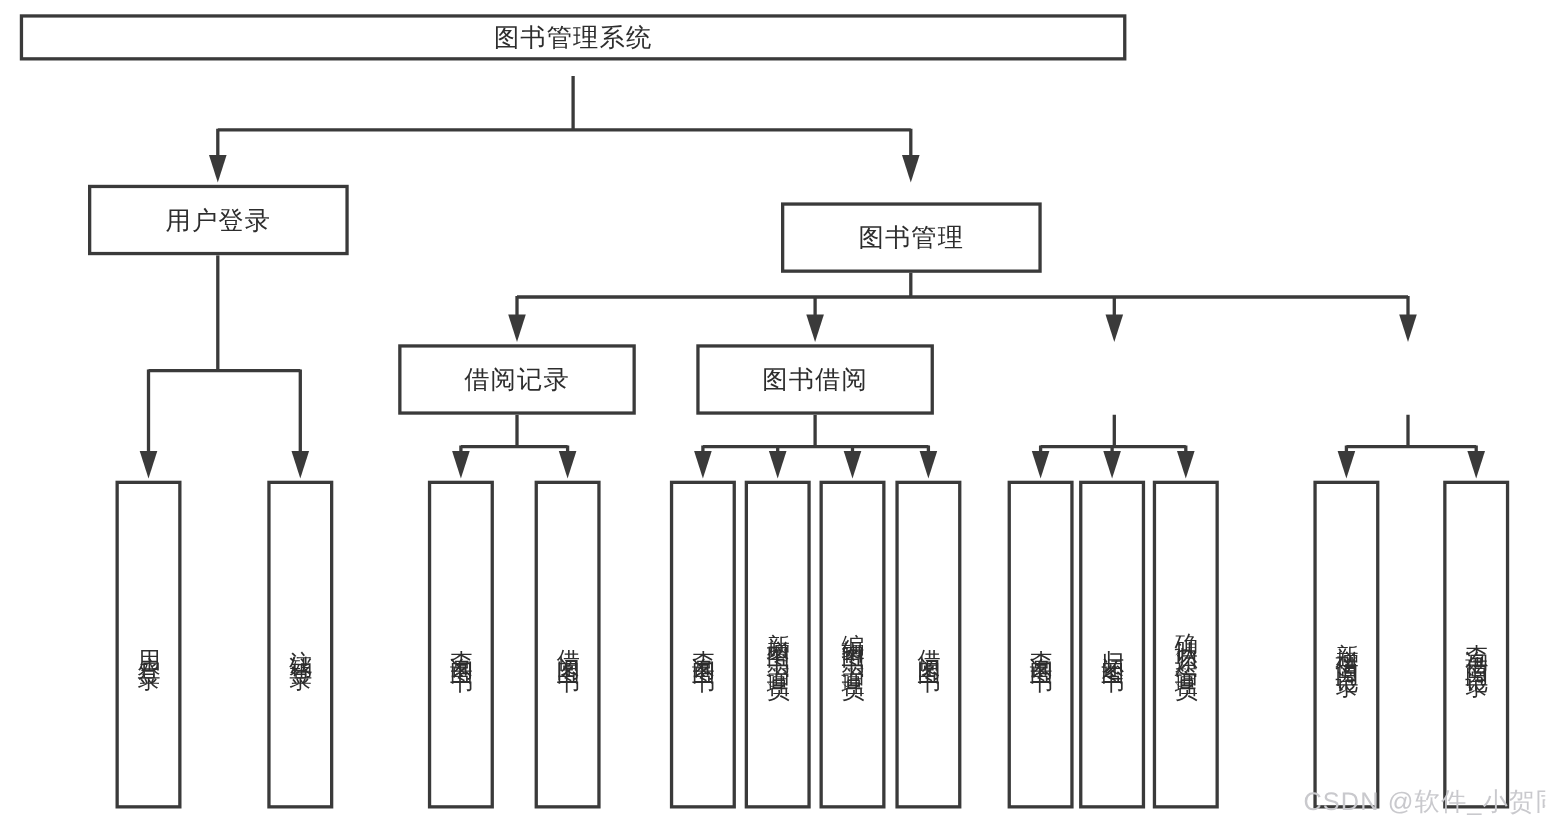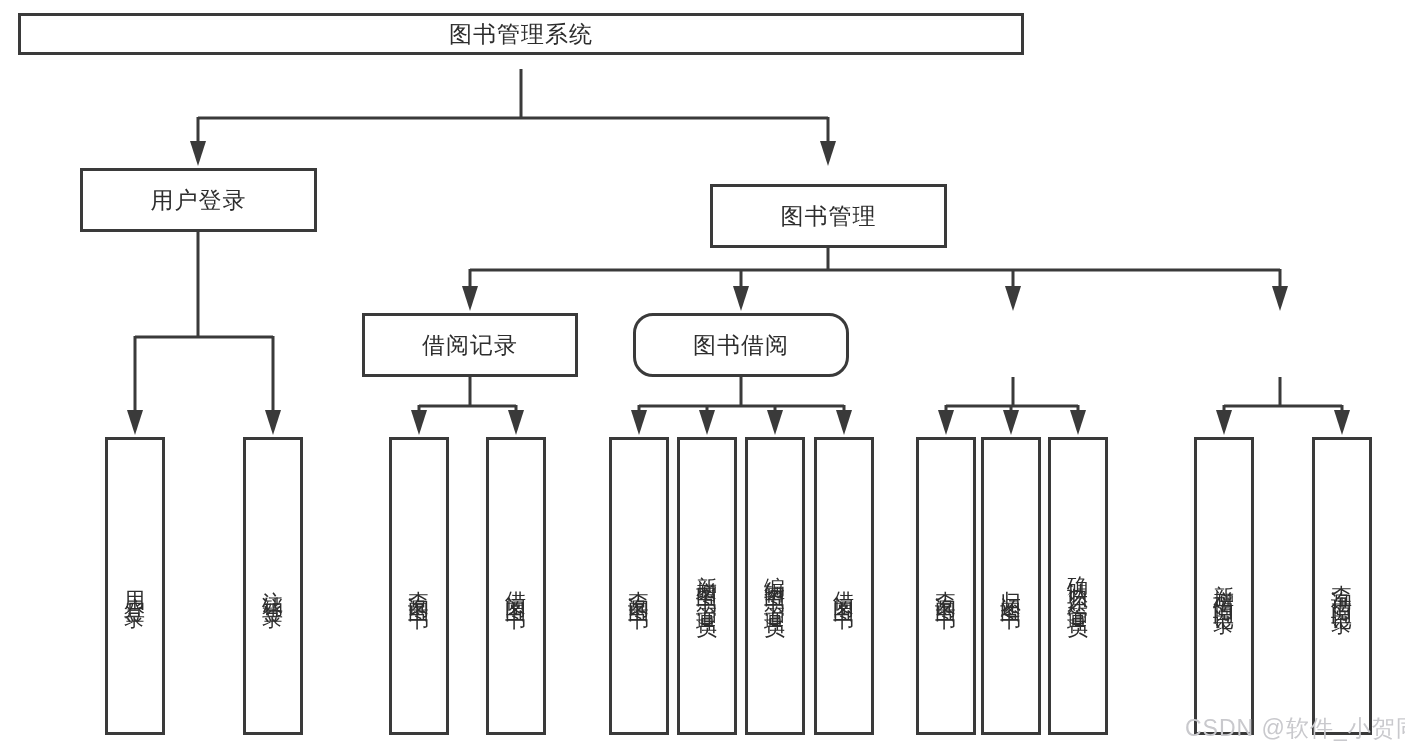--- a/index.html
+++ b/index.html
@@ -16,21 +16,21 @@
     color:#2d2d2d; font-size:23px; letter-spacing:1px; white-space:nowrap;
   }
   .vnode {
     writing-mode:vertical-rl; text-orientation:mixed;
     font-size:21px; letter-spacing:6px; line-height:1.1; white-space:normal;
   }
   .root  { left:18px;  top:13px;  width:1006px; height:42px; }
   .b-user{ left:80px;  top:168px; width:237px;  height:64px; }
   .b-book{ left:710px; top:184px; width:237px;  height:64px; }
   .s0 { left:362px;  top:313px; width:216px; height:64px; }
-  .s1 { left:633px;  top:313px; width:216px; height:64px;border-radius:20px; }
+  .s1 { left:633px;  top:313px; width:216px; height:64px; }
   .s2 { left:905px;  top:313px; width:216px; height:64px; }
   .s3 { left:1172px; top:313px; width:215px; height:64px; }
   .leaf { top:437px; width:60px; height:298px; }
   .a1{left:105px;} .a2{left:243px;}
   .b1{left:389px;} .b2{left:486px;}
   .c1{left:609px;} .c2{left:677px;} .c3{left:745px;} .c4{left:814px;}
   .d1{left:916px;} .d2{left:981px;} .d3{left:1048px;}
   .e1{left:1194px;} .e2{left:1312px;}
   #watermark {
     position:absolute; left:1185px; top:713px; z-index:5;

